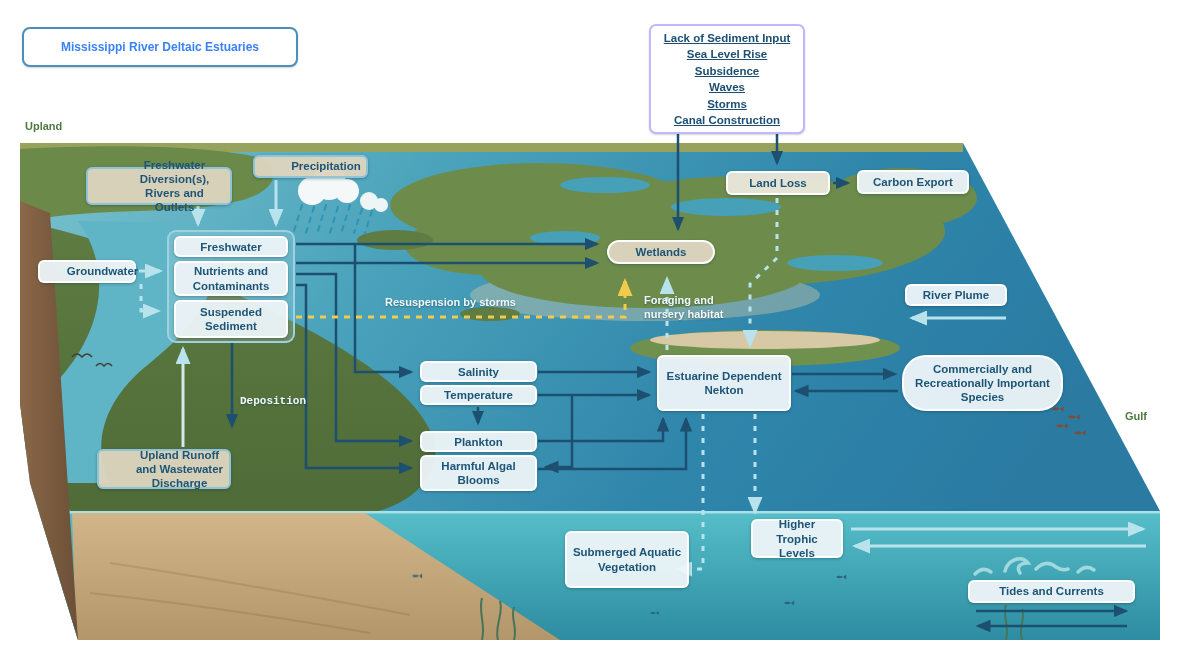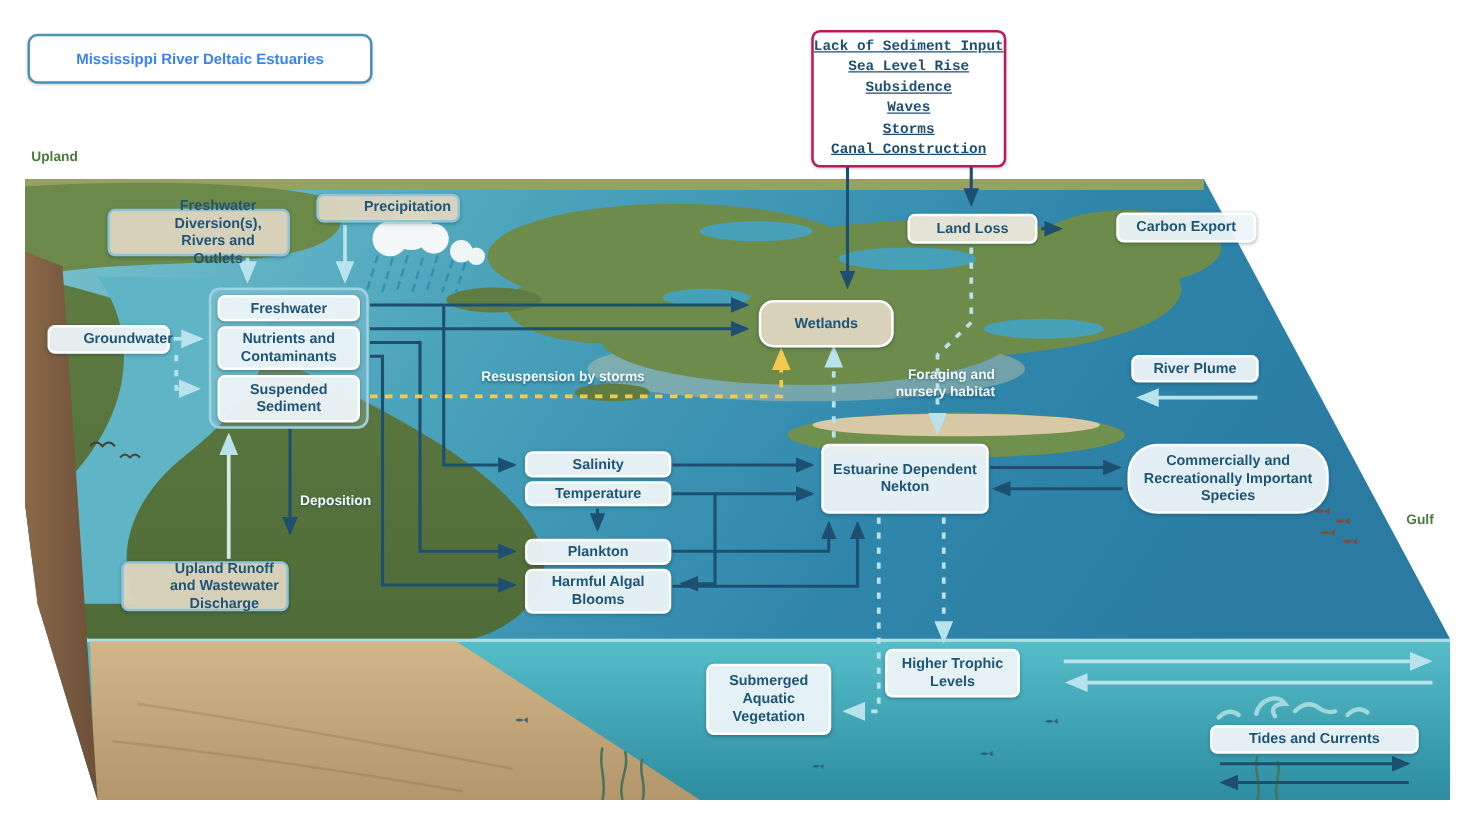--- a/index.html
+++ b/index.html
@@ -12,22 +12,22 @@
   .box{position:absolute;display:flex;align-items:center;justify-content:center;text-align:center;
        font-weight:700;font-size:11.5px;line-height:1.22;color:#1e5577;
        background:rgba(237,244,248,.95);border:2px solid rgba(255,255,255,.95);border-radius:6px;
        box-shadow:0 1px 3px rgba(8,48,70,.35);padding:2px 5px;box-sizing:border-box;z-index:10;}
   .tan{background:rgba(221,212,190,.96);}
   .bblue{border-color:#8fc3d6;padding-left:36px;}
   .title-box{position:absolute;left:22px;top:27px;width:272px;height:36px;display:flex;align-items:center;
        justify-content:center;background:#fff;border:2px solid #4a90b8;border-radius:8px;
        font-weight:700;font-size:12px;color:#3b82f6;z-index:10;box-shadow:0 1px 2px rgba(0,40,60,.2);}
   .stressor-box{position:absolute;left:649px;top:24px;width:152px;height:106px;background:#fff;
-       border:2px solid #be185d;border-radius:7px;z-index:10;display:flex;flex-direction:column;
-       align-items:center;justify-content:center;box-shadow:0 1px 2px rgba(0,40,60,.2);font-family:Liberation Mono, monospace;}
+       border:2px solid #c4b5fd;border-radius:7px;z-index:10;display:flex;flex-direction:column;
+       align-items:center;justify-content:center;box-shadow:0 1px 2px rgba(0,40,60,.2);}
   .stressor-box span{display:block;font-weight:700;font-size:11.5px;line-height:16.5px;
        color:#1c4f73;text-decoration:underline;text-align:center;}
   .wlabel{position:absolute;font-weight:700;font-size:11px;line-height:1.25;color:#f3f9fa;
        text-shadow:0 1px 2px rgba(15,60,85,.55);z-index:6;}
   .glabel{position:absolute;font-weight:700;font-size:11px;color:#4c7a3d;z-index:10;}
 </style>
 </head>
 <body>
 
 <div id="stage">
@@ -200,34 +200,34 @@
   <div class="box tan bblue" style="left:253px;top:155px;width:115px;height:23px;">Precipitation</div>
   <div class="box" style="left:38px;top:260px;width:98px;height:23px;padding-left:36px;">Groundwater</div>
 
   <div style="position:absolute;left:167px;top:230px;width:128px;height:113px;border:2px solid #9ed2e0;border-radius:9px;background:rgba(190,225,235,.22);box-sizing:border-box;z-index:9;"></div>
   <div class="box" style="left:174px;top:236px;width:114px;height:21px;">Freshwater</div>
   <div class="box" style="left:174px;top:261px;width:114px;height:35px;">Nutrients and Contaminants</div>
   <div class="box" style="left:174px;top:300px;width:114px;height:38px;">Suspended Sediment</div>
 
   <div class="box tan bblue" style="left:97px;top:449px;width:134px;height:40px;">Upland Runoff and Wastewater Discharge</div>
 
-  <div class="box tan" style="left:607px;top:240px;width:108px;height:38px;border-radius:12px;">Wetlands</div>
+  <div class="box tan" style="left:607px;top:240px;width:108px;height:24px;border-radius:12px;">Wetlands</div>
   <div class="box tan" style="left:726px;top:171px;width:104px;height:24px;background:rgba(233,230,218,.96);">Land Loss</div>
-  <div class="box" style="left:857px;top:170px;width:112px;height:24px;margin-left:36px;">Carbon Export</div>
+  <div class="box" style="left:857px;top:170px;width:112px;height:24px;">Carbon Export</div>
   <div class="box" style="left:905px;top:284px;width:102px;height:22px;">River Plume</div>
 
   <div class="box" style="left:420px;top:361px;width:117px;height:21px;">Salinity</div>
   <div class="box" style="left:420px;top:385px;width:117px;height:20px;">Temperature</div>
   <div class="box" style="left:420px;top:431px;width:117px;height:21px;">Plankton</div>
   <div class="box" style="left:420px;top:455px;width:117px;height:36px;">Harmful Algal Blooms</div>
 
   <div class="box" style="left:657px;top:355px;width:134px;height:56px;">Estuarine Dependent Nekton</div>
   <div class="box" style="left:902px;top:355px;width:161px;height:56px;border-radius:24px;">Commercially and Recreationally Important Species</div>
 
-  <div class="box" style="left:708px;top:519px;width:108px;height:39px;">Higher Trophic Levels</div>
-  <div class="box" style="left:565px;top:531px;width:100px;height:57px;">Submerged Aquatic Vegetation</div>
+  <div class="box" style="left:751px;top:519px;width:92px;height:39px;">Higher Trophic Levels</div>
+  <div class="box" style="left:565px;top:531px;width:124px;height:57px;">Submerged Aquatic Vegetation</div>
   <div class="box" style="left:968px;top:580px;width:167px;height:23px;">Tides and Currents</div>
 
   <div class="wlabel" style="left:385px;top:296px;">Resuspension by storms</div>
-  <div class="wlabel" style="left:704px;top:294px;width:92px;text-align:right;">Foraging and nursery habitat</div>
-  <div class="wlabel" style="left:240px;top:395px;">Deposition</div>
+  <div class="wlabel" style="left:644px;top:294px;width:92px;">Foraging and nursery habitat</div>
+  <div class="wlabel" style="left:240px;top:395px;font-family:Liberation Mono, monospace;">Deposition</div>
 
 </div>
 
 </body></html>

